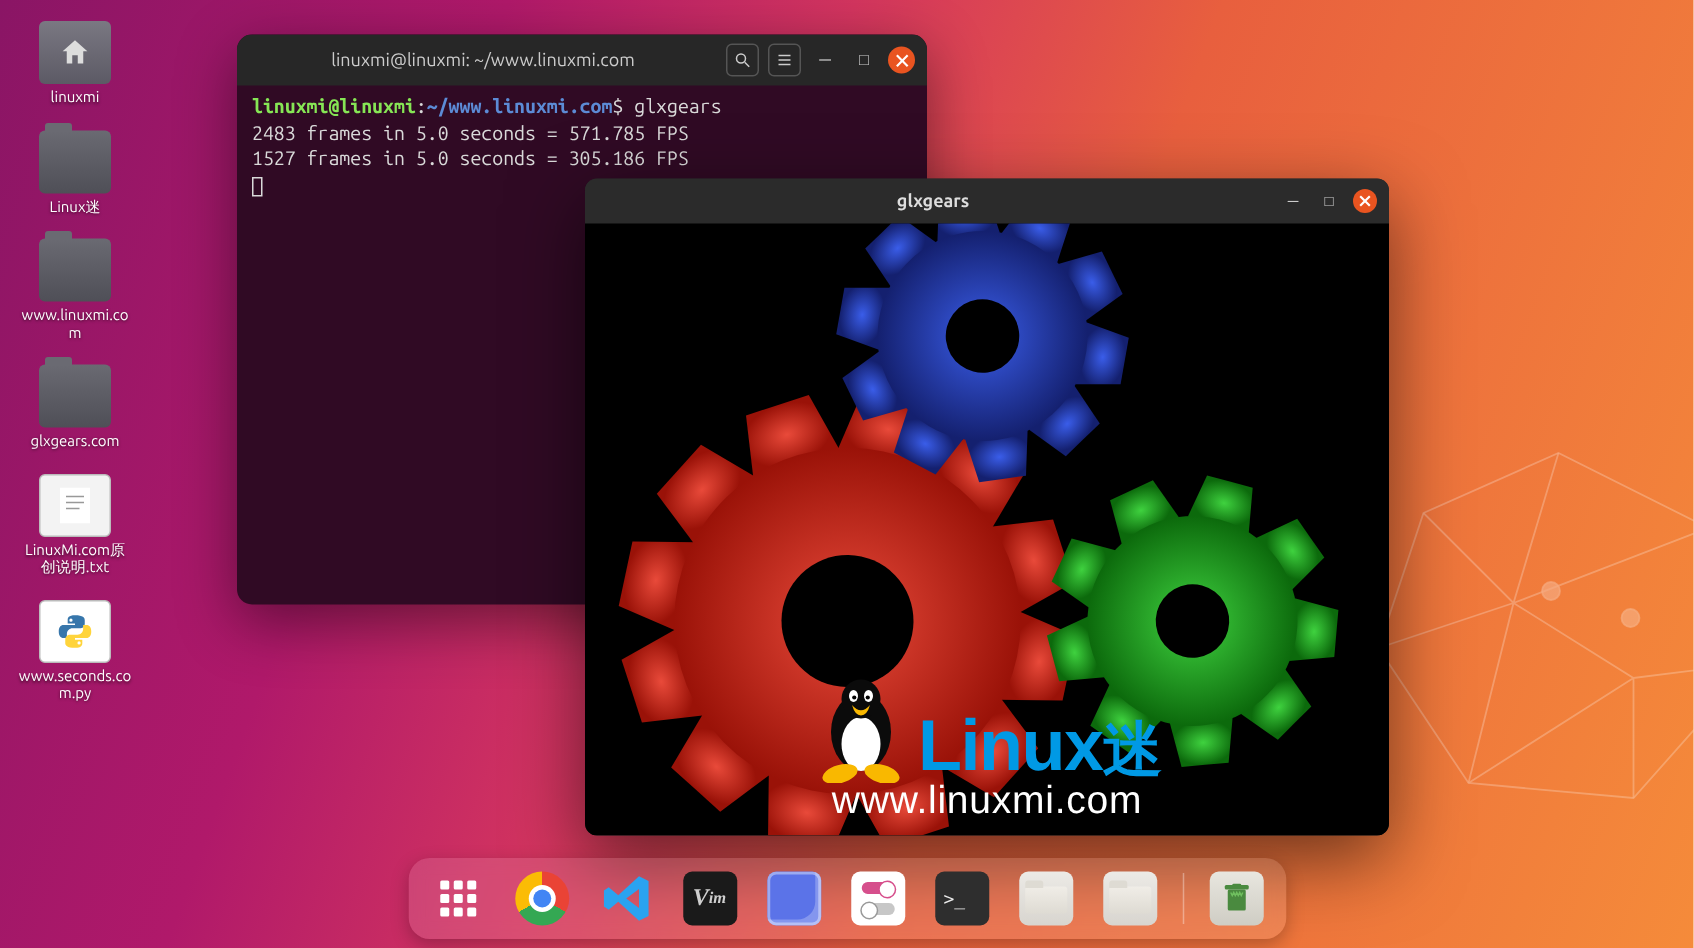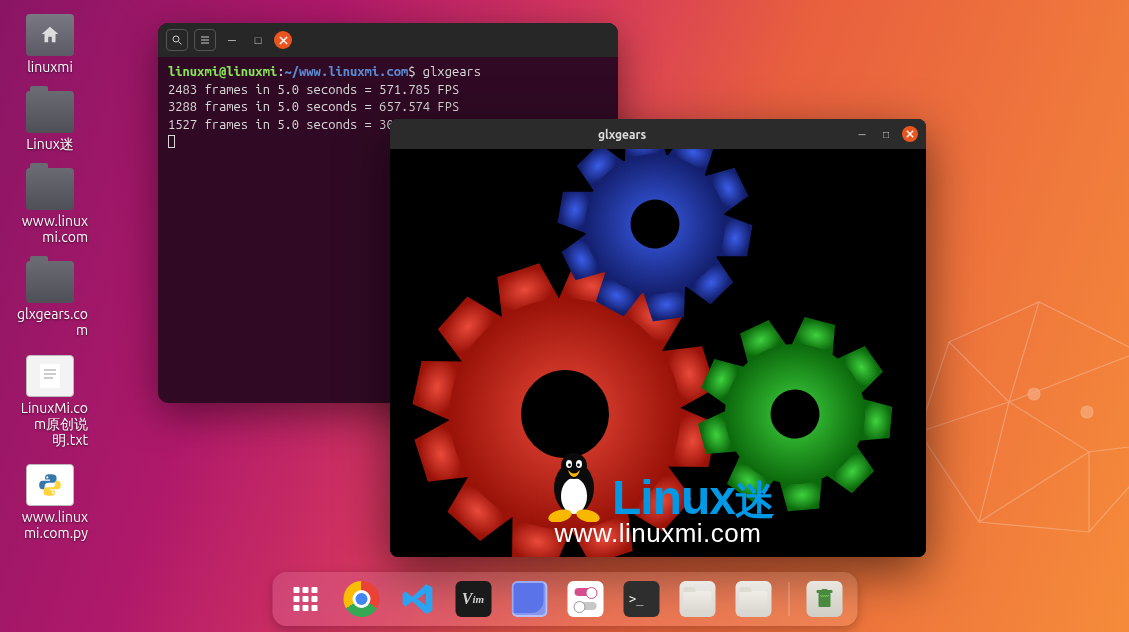--- a/index.html
+++ b/index.html
@@ -14,21 +14,21 @@
 
 
 .desktop-icons { position:absolute; left:10px; top:10px; display:flex; flex-direction:column; gap:8px; width:80px; }
 .di { display:flex; flex-direction:column; align-items:center; cursor:pointer; padding:4px 2px; border-radius:6px; }
 .di .thumb { width:48px; height:42px; border-radius:4px; display:flex; align-items:center; justify-content:center; }
 .di .folder { background:linear-gradient(#6a6a72,#4f4f57); position:relative; }
 .di .folder::before { content:""; position:absolute; top:-5px; left:4px; width:18px; height:6px; background:#6a6a72; border-radius:2px 2px 0 0; }
 .di .home { background:linear-gradient(#7a7882,#5c5a65); }
 .di .file { background:#f3f3f3; border:1px solid #bbb; }
 .di .pyfile { background:#fff; border:1px solid #bbb; }
-.di .lbl { font-size:14px; color:#fff; text-align:right; margin-top:3px; line-height:1.15; text-shadow:0 1px 2px rgba(0,0,0,.6); max-width:78px; word-break:break-word;}
+.di .lbl { font-size:10px; color:#fff; text-align:center; margin-top:3px; line-height:1.15; text-shadow:0 1px 2px rgba(0,0,0,.6); max-width:78px; word-break:break-word;}
 
 
 .terminal {
   position:absolute; left:158px; top:23px; width:460px; height:380px;
   background:#300a24; border-radius:10px; box-shadow:0 12px 40px rgba(0,0,0,.45);
   display:flex; flex-direction:column; overflow:hidden;
 }
 .titlebar { height:34px; background:#272727; display:flex; align-items:center; padding:0 8px; gap:6px; }
 .tb-title { flex:1; text-align:center; color:#ccc; font-size:12px; }
 .tb-btn { width:20px; height:20px; border-radius:4px; display:flex; align-items:center; justify-content:center; color:#ccc; font-size:11px; cursor:pointer; }
@@ -134,26 +134,27 @@
     </div>
     <div class="lbl">LinuxMi.com原创说明.txt</div>
   </div>
   <div class="di">
     <div class="thumb pyfile">
       <svg width="26" height="26" viewBox="0 0 48 48">
           <path fill="#3776ab" d="M24 4c-8 0-9 3-9 6v4h9v2H10c-4 0-6 3-6 8s2 8 6 8h4v-5c0-4 3-7 7-7h9c3 0 6-2 6-6V10c0-3-2-6-12-6zm-5 4a2 2 0 110 4 2 2 0 010-4z"></path>
           <path fill="#ffd43b" d="M24 44c8 0 9-3 9-6v-4h-9v-2h14c4 0 6-3 6-8s-2-8-6-8h-4v5c0 4-3 7-7 7h-9c-3 0-6 2-6 6v4c0 3 2 6 12 6zm5-4a2 2 0 110-4 2 2 0 010 4z"></path>
         </svg>
     </div>
-    <div class="lbl">www.linuxmi.com.py</div>
+    <div class="lbl">www.seconds.com.py</div>
   </div>
 </div>
 
 <div class="terminal">
   <div class="titlebar">
+    <div class="tb-title">linuxmi@linuxmi: ~/www.linuxmi.com</div>
     <div class="tb-btn square">
       <svg width="12" height="12" viewBox="0 0 24 24" fill="none" stroke="#ccc" stroke-width="2">
           <circle cx="10" cy="10" r="6"></circle>
           <line x1="15" y1="15" x2="21" y2="21"></line>
         </svg>
     </div>
     <div class="tb-btn square">
       <svg width="12" height="12" viewBox="0 0 24 24" stroke="#ccc" stroke-width="2">
           <line x1="4" y1="6" x2="20" y2="6"></line>
           <line x1="4" y1="12" x2="20" y2="12"></line>
@@ -168,21 +169,20 @@
           <line x1="9" y1="1" x2="1" y2="9"></line>
         </svg>
     </div>
   </div>
   <div class="term-body">
     <div>
       <span class="prompt-user">linuxmi@linuxmi</span><span>:</span><span class="prompt-path">~/www.linuxmi.com</span><span>$</span>
       <span>glxgears</span>
     </div>
     <div>2483 frames in 5.0 seconds = 571.785 FPS</div>
-    <div>3288 frames in 5.0 seconds = 657.574 FPS</div>
     <div>1527 frames in 5.0 seconds = 305.186 FPS</div>
     <div><span class="cursor-blk"></span></div>
   </div>
 </div>
 
 <div class="glxwin">
   <div class="tbar">
     <div class="ttxt">glxgears</div>
     <div class="wbtn">─</div>
     <div class="wbtn">□</div>

